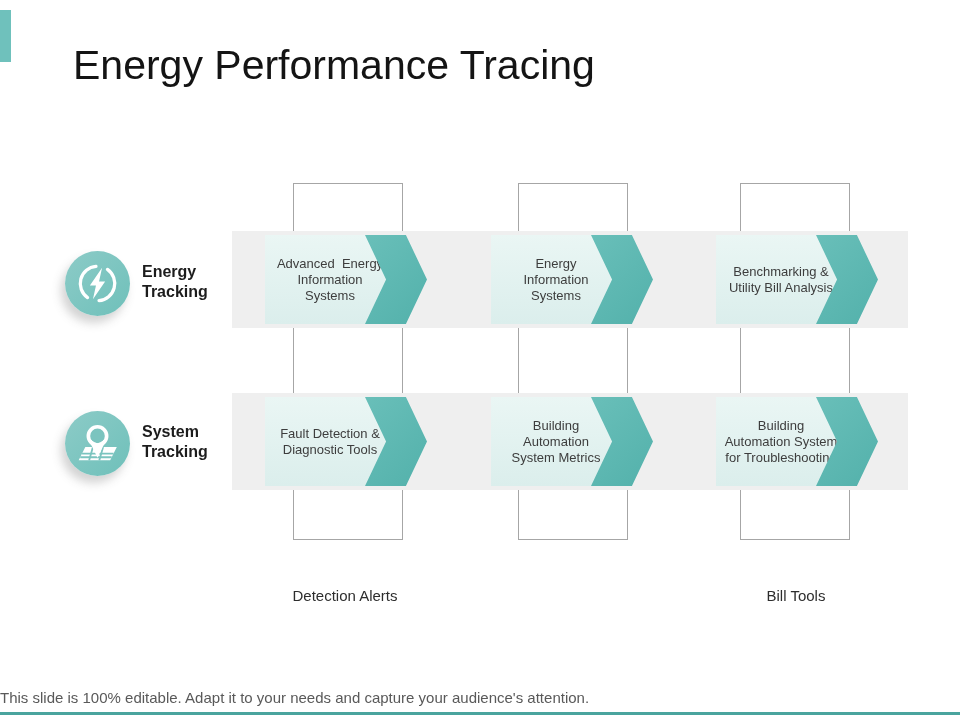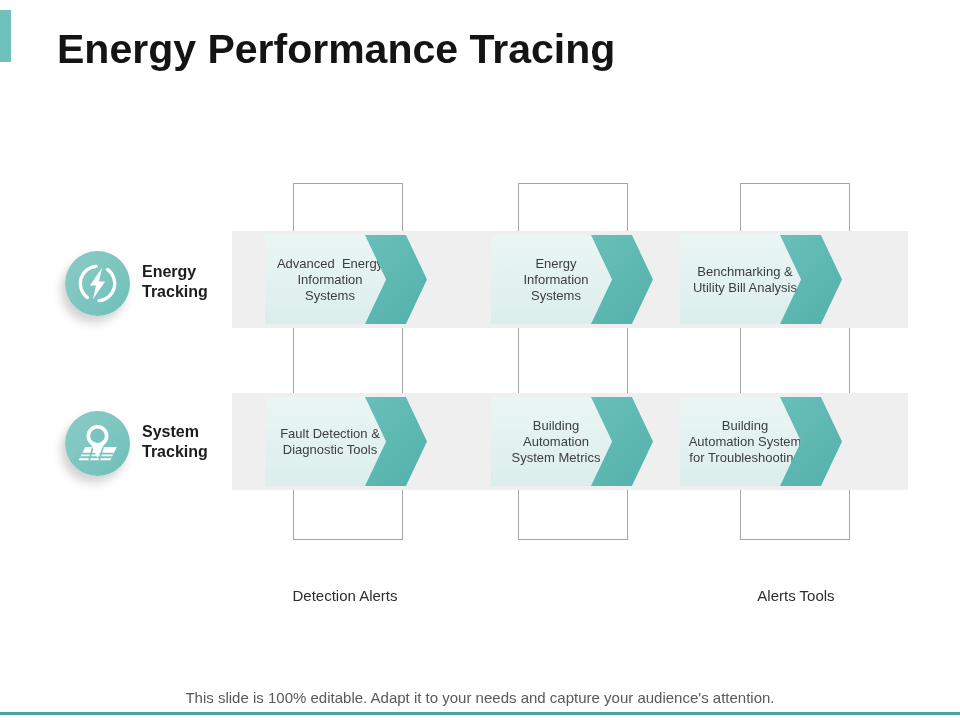--- a/index.html
+++ b/index.html
@@ -1,20 +1,20 @@
 <!DOCTYPE html>
 <html><head>
 <meta charset="utf-8">
 <style>
   html,body{margin:0;padding:0;background:#fff;}
   body{width:960px;height:720px;font-family:"Liberation Sans","DejaVu Sans",sans-serif;}
   .slide{position:relative;width:960px;height:720px;background:#ffffff;overflow:hidden;}
 
   .accent-bar{position:absolute;left:0;top:10px;width:11px;height:52px;background:#6fc1bc;}
-  .title{position:absolute;left:57px;top:26px;margin:0;font-size:41px;font-weight:700;
+  .title{position:absolute;left:57px;top:26px;margin:16px;font-size:41px;font-weight:400;
          color:#141414;letter-spacing:0;line-height:1.15;white-space:nowrap;}
 
   .connector{position:absolute;top:183px;height:357px;width:110px;background:#ffffff;
              border:1px solid #a6a6a6;box-sizing:border-box;z-index:1;}
   .c1{left:293px}.c2{left:518px}.c3{left:740px}
 
   .band{position:absolute;left:232px;width:676px;height:97px;background:#efefef;z-index:2;}
   .band1{top:231px}.band2{top:393px}
 
   .icon-circle{position:absolute;width:65px;height:65px;border-radius:50%;
@@ -22,36 +22,36 @@
                box-shadow:-4px 7px 10px rgba(80,80,80,0.25);z-index:3;}
   .i1{left:65px;top:251px}.i2{left:65px;top:411px}
   .icon-circle svg{position:absolute;left:0;top:0;width:100%;height:100%;}
 
   .row-label{position:absolute;left:142px;width:130px;font-size:16px;font-weight:700;
              color:#1c1c1c;line-height:20px;white-space:pre-line;z-index:3;}
   .rl1{top:262px}.rl2{top:422px}
 
   .unit{position:absolute;width:162px;height:89px;z-index:3;}
   .u-r1{top:235px}.u-r2{top:397px}
-  .u-c1{left:265px}.u-c2{left:491px}.u-c3{left:680px}
+  .u-c1{left:265px}.u-c2{left:491px}.u-c3{left:716px}
 
   .unit .box{position:absolute;left:0;top:0;width:130px;height:89px;
              background:linear-gradient(180deg,#eaf6f4,#dbeeec);
              display:flex;align-items:center;justify-content:center;text-align:center;}
   .unit .box span{font-size:13px;line-height:16px;color:#3d3d3d;white-space:pre-wrap;}
 
   .chevron{position:absolute;left:100px;top:0;width:62px;height:89px;
            background:linear-gradient(135deg,#69bfb9,#53b1ab);
            clip-path:polygon(0 0,66% 0,100% 50%,66% 100%,0 100%,34% 50%);}
 
   .col-label{position:absolute;top:586px;width:220px;text-align:center;font-size:15px;
              line-height:20px;color:#2d2d2d;white-space:pre-line;z-index:3;}
   .cl1{left:235px}.cl2{left:462px}.cl3{left:686px}
 
-  .footer{position:absolute;left:0;top:689px;width:100%;text-align:center;
+  .footer{position:absolute;left:0;top:689px;width:100%;text-align:left;
           font-size:15px;color:#595959;}
   .bottom-line{position:absolute;left:0;top:712px;width:100%;height:3px;background:#4aa49e;}
 </style>
 </head>
 <body>
 
 <div class="slide">
 
   <div class="accent-bar"></div>
   <h1 class="title">Energy Performance Tracing</h1>
@@ -128,18 +128,18 @@
   <div class="unit u-r2 u-c3">
     <div class="box">
         <span>Building
 Automation System
 for Troubleshooting</span>
       </div>
     <div class="chevron"></div>
   </div>
 
   <div class="col-label cl1">Detection Alerts</div>
-  <div class="col-label cl3">Alerts Tools</div>
+  <div class="col-label cl3">Bill Tools</div>
 
   <div class="footer">This slide is 100% editable. Adapt it to your needs and capture your audience's attention.</div>
   <div class="bottom-line"></div>
 
 </div>
 
 </body></html>

